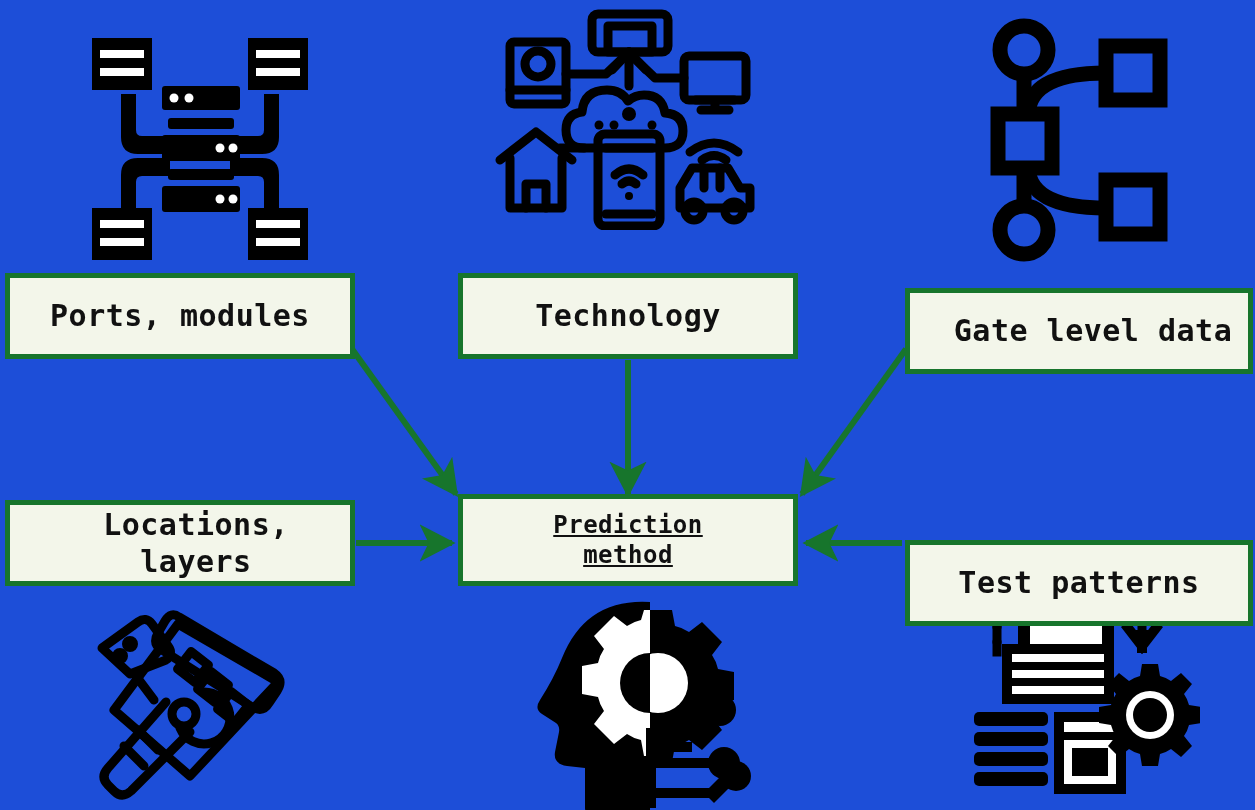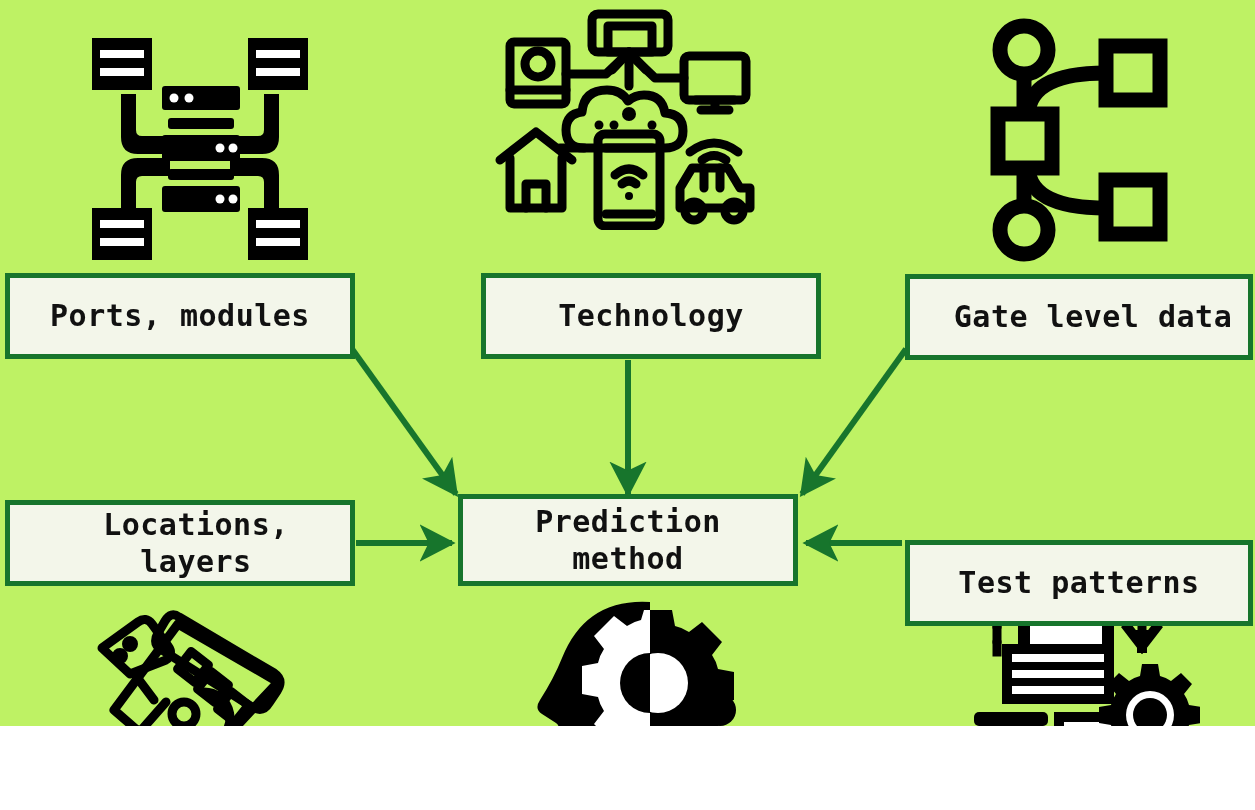--- a/index.html
+++ b/index.html
@@ -6,22 +6,22 @@
     margin: 0;
     padding: 0;
     background: #ffffff;
   }
   body {
     font-family: "DejaVu Sans Mono", monospace;
   }
   #canvas {
     position: relative;
     width: 1255px;
-    height: 726px;
-    background: #bef264;
+    height: 810px;
+    background: #1d4ed8;
     overflow: hidden;
   }
   .layer-svg {
     position: absolute;
     left: 0;
     top: 0;
     width: 1255px;
     height: 810px;
   }
   .icon-box {
@@ -44,21 +44,21 @@
   }
   .node-label {
     font-family: "DejaVu Sans Mono", monospace;
     font-size: 30px;
     font-weight: 700;
     color: #111111;
     line-height: 1.25;
     letter-spacing: 0.5px;
     white-space: pre-line;
   }
-  .node-center .node-label { font-size: 30px; }
+  .node-center .node-label { font-size: 24px; text-decoration: underline; }
 </style>
 </head>
 <body>
 
 <div id="canvas">
 
   <div class="icon-box" style="left:74px; top:22px; width:252px; height:240px;">
     <svg viewBox="0 0 252 240" width="252" height="240" aria-hidden="true">
       <g fill="#000000">
 
@@ -277,25 +277,25 @@
       <line x1="356" y1="543" x2="452" y2="543" marker-end="url(#ah)"></line>
 
       <line x1="902" y1="543" x2="806" y2="543" marker-end="url(#ah)"></line>
     </g>
   </svg>
 
   <div class="node" style="left:5px; top:273px; width:350px; height:86px;">
     <span class="node-label">Ports, modules</span>
   </div>
 
-  <div class="node" style="left:481px; top:273px; width:340px; height:86px;">
+  <div class="node" style="left:458px; top:273px; width:340px; height:86px;">
     <span class="node-label">Technology</span>
   </div>
 
-  <div class="node" style="left:905px; top:274px; width:348px; height:86px;padding-left:28px;">
+  <div class="node" style="left:905px; top:288px; width:348px; height:86px;padding-left:28px;">
     <span class="node-label">Gate level data</span>
   </div>
 
   <div class="node" style="left:5px; top:500px; width:350px; height:86px;padding-left:32px;">
     <span class="node-label">Locations,
 layers</span>
   </div>
 
   <div class="node node-center" style="left:458px; top:494px; width:340px; height:92px;">
     <span class="node-label">Prediction

